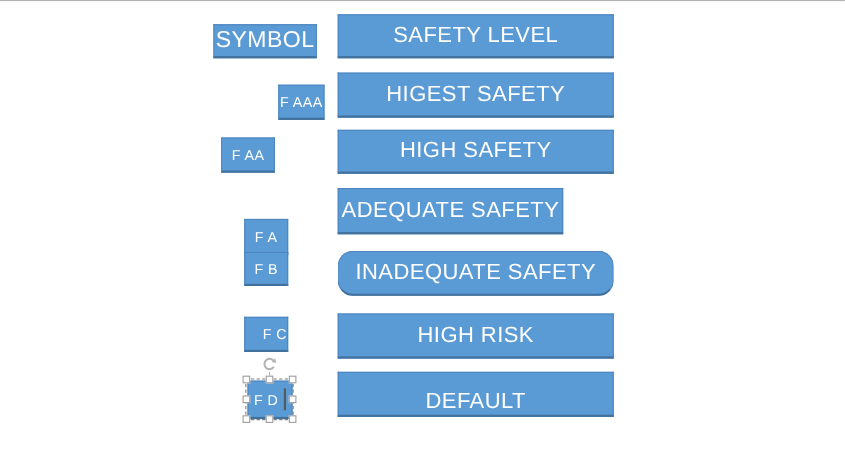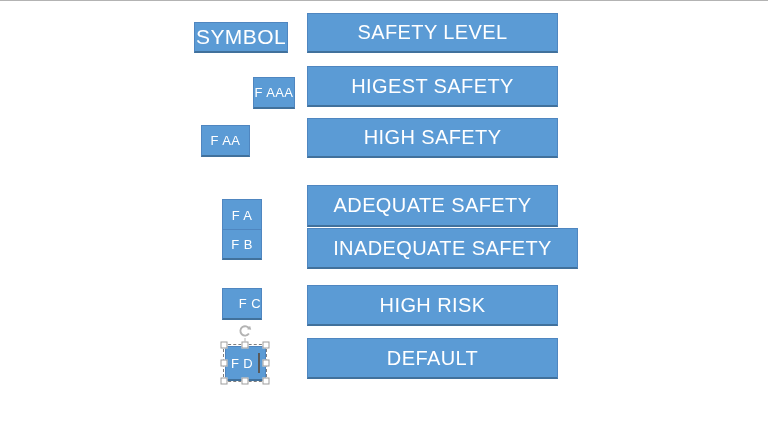--- a/index.html
+++ b/index.html
@@ -107,43 +107,43 @@
 <div class="box symbol-box" style="left:201px; top:125px; width:49px; height:32px;">
   <span class="shape-text">F AA</span>
 </div>
 <div class="box level-box" style="left:307px; top:118px; width:251px; height:40px;">
   <span class="shape-text">HIGH SAFETY</span>
 </div>
 
 <div class="box symbol-box" style="left:222px; top:171px; width:40px; height:33px;margin-top:28px;">
   <span class="shape-text">F A</span>
 </div>
-<div class="box level-box" style="left:307px; top:171px; width:251px; height:42px;margin-top:14px;">
+<div class="box level-box" style="left:307px; top:171px; width:205px; height:42px;">
   <span class="shape-text">ADEQUATE SAFETY</span>
 </div>
 
 <div class="box symbol-box" style="left:222px; top:229px; width:40px; height:31px;">
   <span class="shape-text">F B</span>
 </div>
-<div class="box level-box" style="left:307px; top:228px; width:271px; height:41px;">
+<div class="box level-box" style="left:307px; top:228px; width:251px; height:41px;border-radius:14px;">
   <span class="shape-text">INADEQUATE SAFETY</span>
 </div>
 
 <div class="box symbol-box" style="left:222px; top:288px; width:40px; height:32px;justify-content:flex-end;">
   <span class="shape-text">F C</span>
 </div>
 <div class="box level-box" style="left:307px; top:285px; width:251px; height:41px;">
   <span class="shape-text">HIGH RISK</span>
 </div>
 
 <div class="box symbol-box" style="left:225px; top:346px; width:41px; height:35px;">
   <span class="shape-text">F D</span>
     <span class="caret"></span>
 </div>
-<div class="box level-box" style="left:307px; top:338px; width:251px; height:41px;">
+<div class="box level-box" style="left:307px; top:338px; width:251px; height:41px;align-items:flex-end;">
   <span class="shape-text">DEFAULT</span>
 </div>
 
 <div class="selection-overlay">
   <div class="rotate-stem"></div>
   <svg class="rotate-icon" viewBox="0 0 16 16">
     <path d="M 12.2 10.2 A 5 5 0 1 1 12.6 5.2" fill="none" stroke="#b3b3b3" stroke-width="2"></path>
     <path d="M 10.2 5.6 L 14.6 6.1 L 13.4 1.9 Z" fill="#b3b3b3"></path>
   </svg>
   <div class="handle h-nw"></div>

